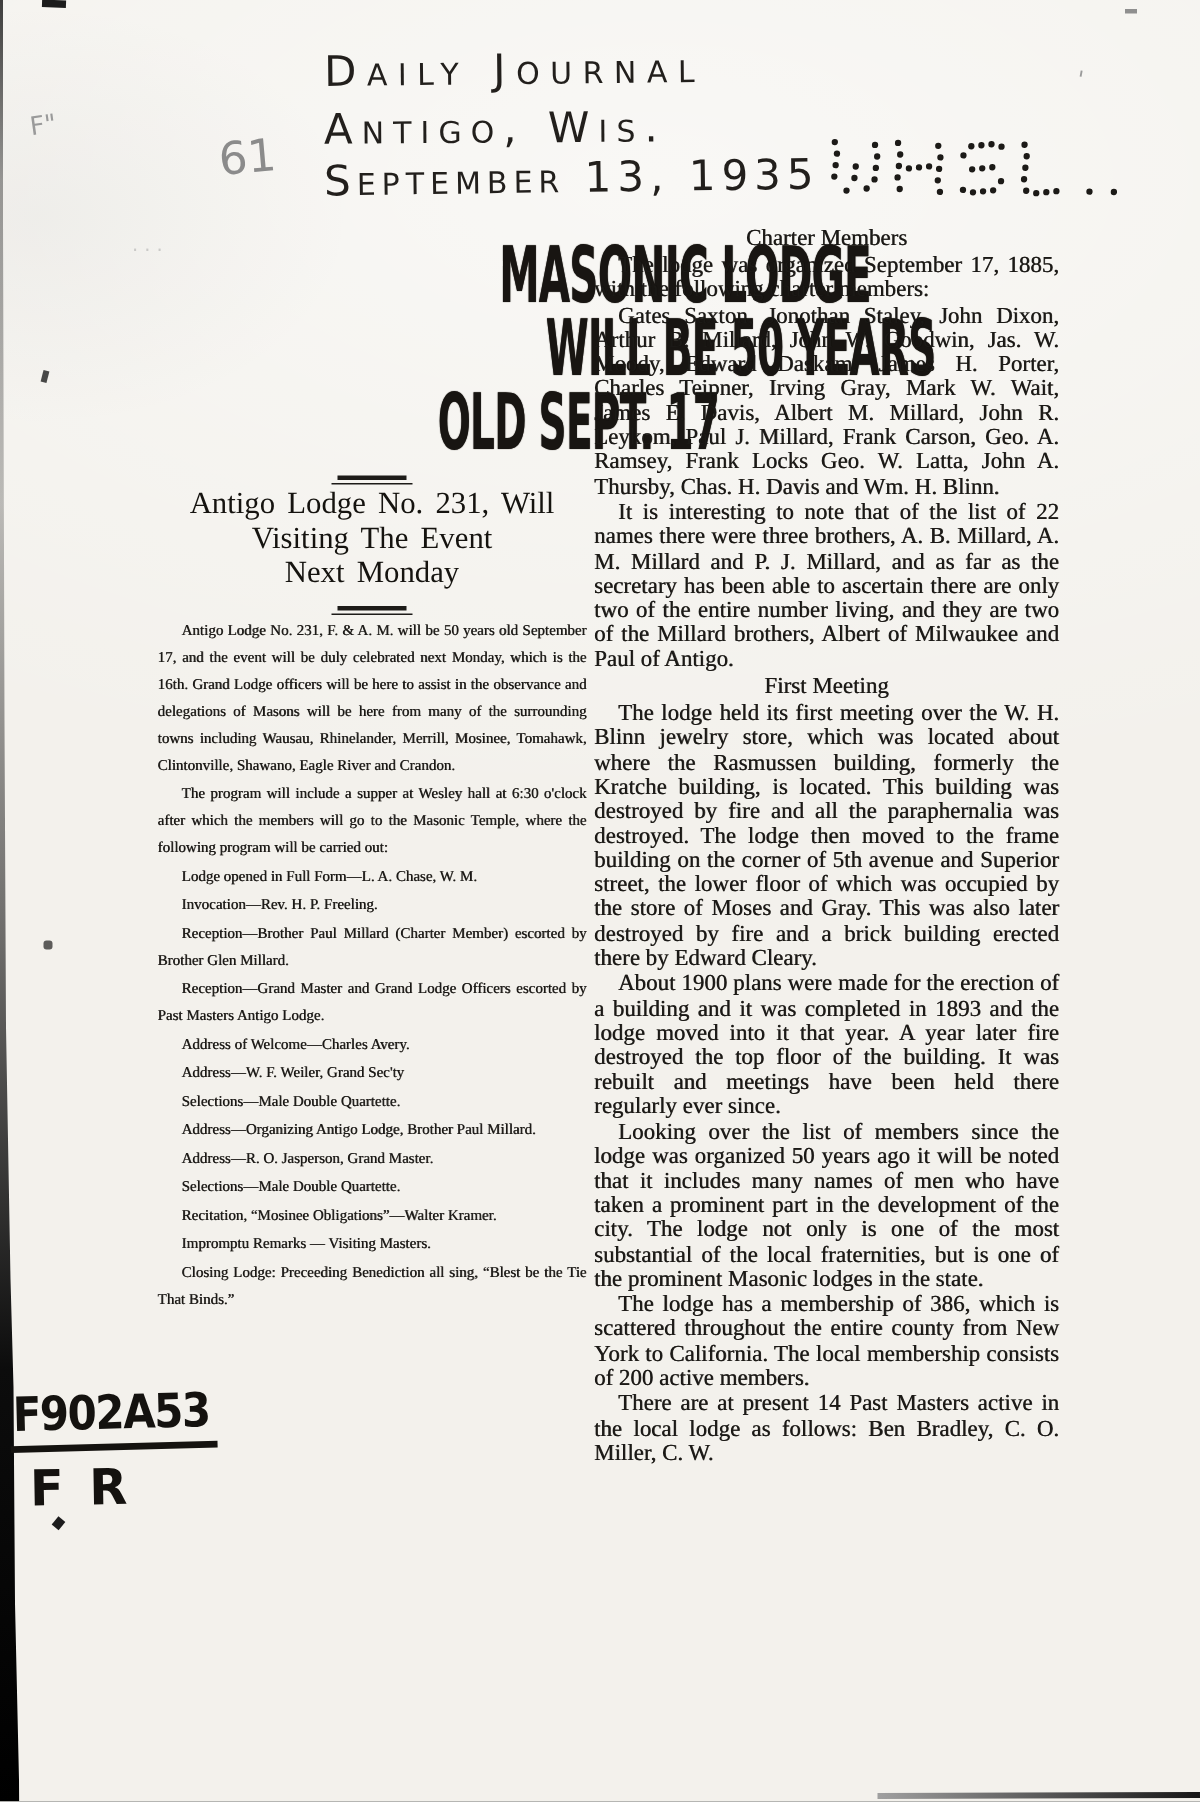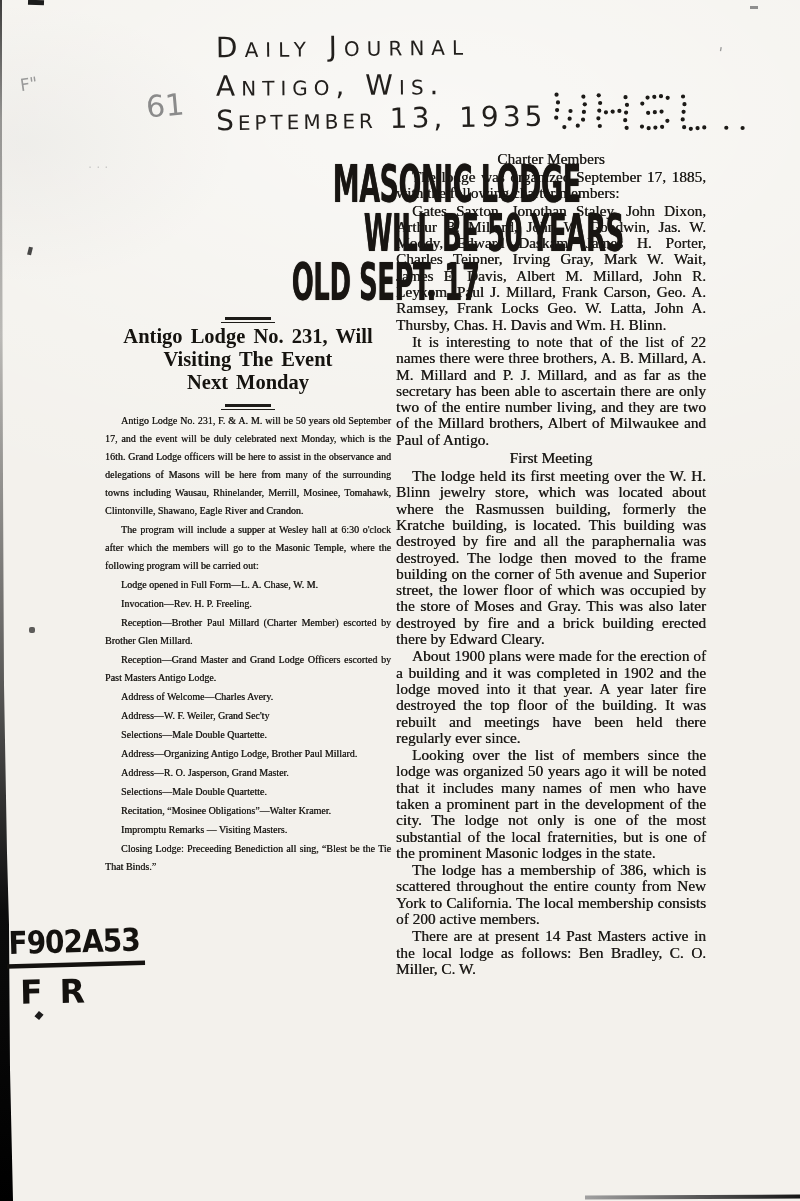--- a/index.html
+++ b/index.html
@@ -50,21 +50,21 @@
   .col-right{position:absolute;left:395px;top:150px;width:312px;}
   .hl-line{text-align:right;height:49px;line-height:49px;white-space:nowrap;}
   .hl-line span{display:inline-block;transform-origin:100% 60%;
       font-family:"DejaVu Sans",sans-serif;font-weight:800;font-size:52px;
       letter-spacing:-1px;color:#181512;text-shadow:0 0 1px #2a2620;}
   .hl1 span{transform:scaleX(.52);margin-right:44px;}
   .hl2 span{transform:scaleX(.50);margin-right:2px;}
   .hl3 span{transform:scaleX(.50);margin-right:2px;}
   .rule{position:relative;width:46px;height:3px;background:#1d1b18;margin:10px auto 5px;}
   .rule::after{content:"";position:absolute;left:-4px;right:-4px;top:5px;height:1px;background:#1d1b18;}
-  .subhead{margin-top:2px;text-align:center;font-weight:700;font-size:20.5px;
+  .subhead{margin-top:2px;text-align:center;font-weight:400;font-size:20.5px;
       line-height:23px;word-spacing:3px;color:#15130f;}
   .body-l p,.body-r p{margin:1px;text-indent:16px;text-align:justify;
       text-shadow:.35px .2px .1px rgba(20,18,14,.8);}
   .body-l p{font-size:10px;line-height:18px;}
   .body-r p{font-size:15.3px;line-height:16.3px;}
   .body-l{margin-top:5px;}
   .body-r h4{margin:0;text-align:center;font-size:15.3px;line-height:18px;font-weight:400;
       text-shadow:.35px .2px .1px rgba(20,18,14,.8);}
 </style>
 </head>
@@ -175,20 +175,20 @@
   </div>
 
   <div class="col-right">
     <div class="body-r">
       <h4>Charter Members</h4>
       <p>The lodge was organized September 17, 1885, with the following charter members:</p>
       <p>Gates Saxton, Jonothan Staley, John Dixon, Arthur B. Millard, John W. Goodwin, Jas. W. Moody, Edward Daskam, James H. Porter, Charles Teipner, Irving Gray, Mark W. Wait, James E. Davis, Albert M. Millard, John R. Leykom, Paul J. Millard, Frank Carson, Geo. A. Ramsey, Frank Locks Geo. W. Latta, John A. Thursby, Chas. H. Davis and Wm. H. Blinn.</p>
       <p>It is interesting to note that of the list of 22 names there were three brothers, A. B. Millard, A. M. Millard and P. J. Millard, and as far as the secretary has been able to ascertain there are only two of the entire number living, and they are two of the Millard brothers, Albert of Milwaukee and Paul of Antigo.</p>
       <h4>First Meeting</h4>
       <p>The lodge held its first meeting over the W. H. Blinn jewelry store, which was located about where the Rasmussen building, formerly the Kratche building, is located. This building was destroyed by fire and all the paraphernalia was destroyed. The lodge then moved to the frame building on the corner of 5th avenue and Superior street, the lower floor of which was occupied by the store of Moses and Gray. This was also later destroyed by fire and a brick building erected there by Edward Cleary.</p>
-      <p>About 1900 plans were made for the erection of a building and it was completed in 1902 and the lodge moved into it that year. A year later fire destroyed the top floor of the building. It was rebuilt and meetings have been held there regularly ever since.</p>
+      <p>About 1900 plans were made for the erection of a building and it was completed in 1893 and the lodge moved into it that year. A year later fire destroyed the top floor of the building. It was rebuilt and meetings have been held there regularly ever since.</p>
       <p>Looking over the list of members since the lodge was organized 50 years ago it will be noted that it includes many names of men who have taken a prominent part in the development of the city. The lodge not only is one of the most substantial of the local fraternities, but is one of the prominent Masonic lodges in the state.</p>
       <p>The lodge has a membership of 386, which is scattered throughout the entire county from New York to California. The local membership consists of 200 active members.</p>
       <p>There are at present 14 Past Masters active in the local lodge as follows: Ben Bradley, C. O. Miller, C. W.</p>
     </div>
   </div>
 
 </div>
 
 </body></html>

